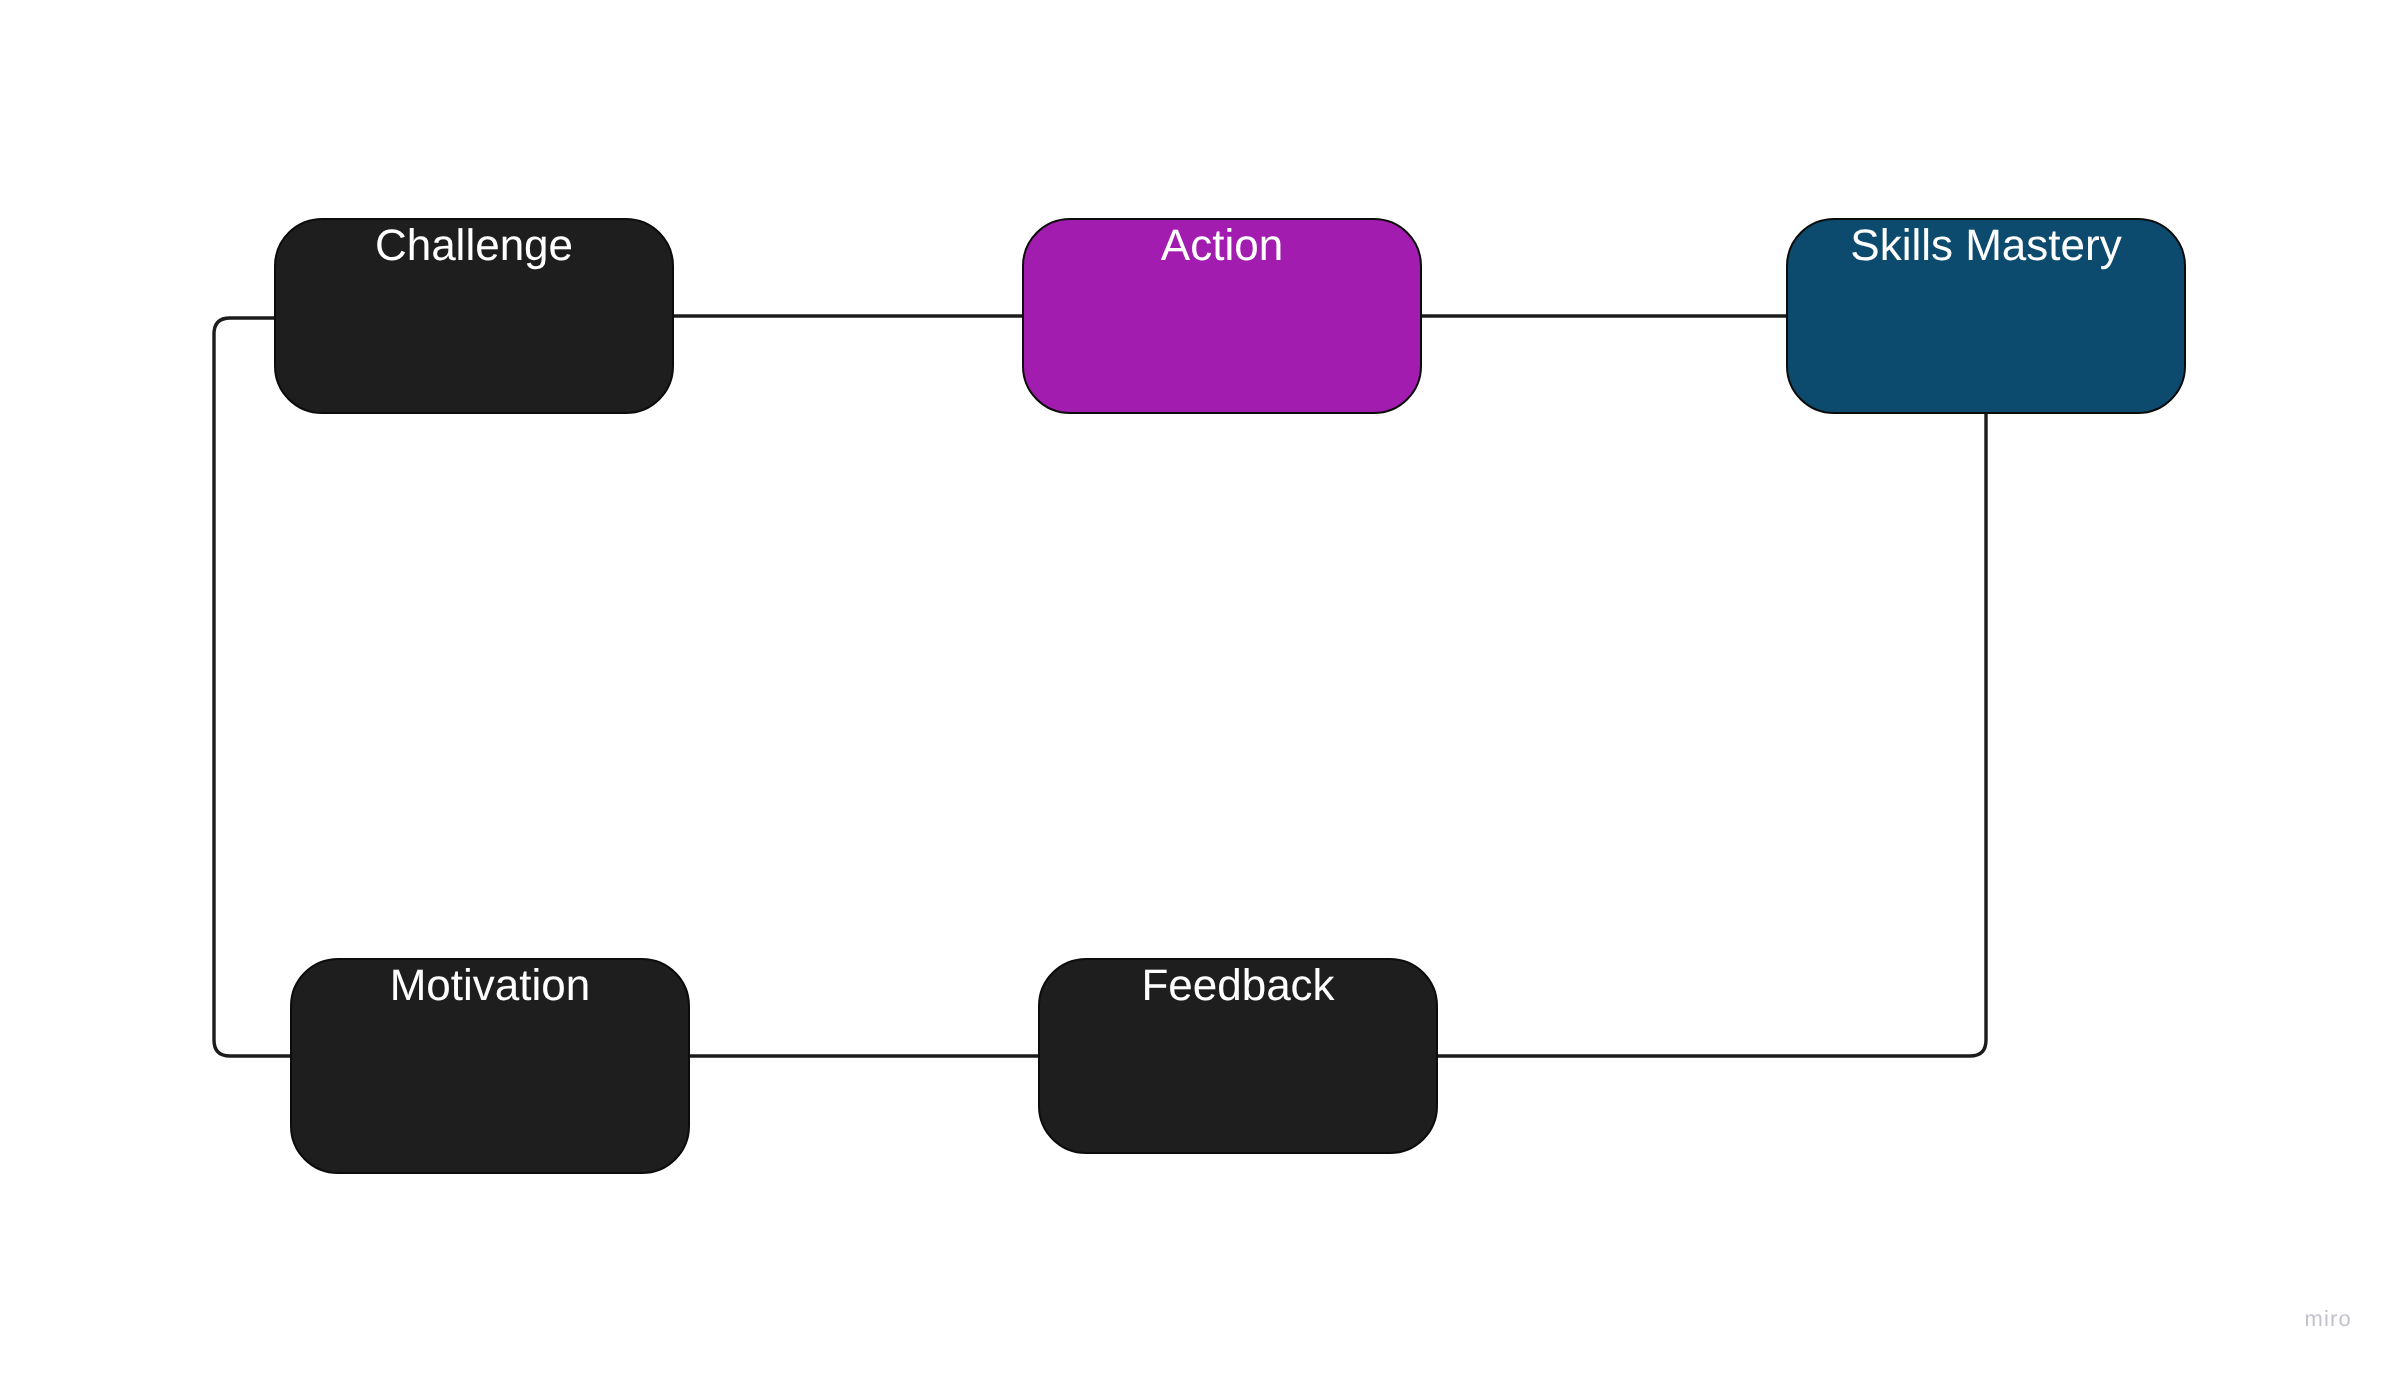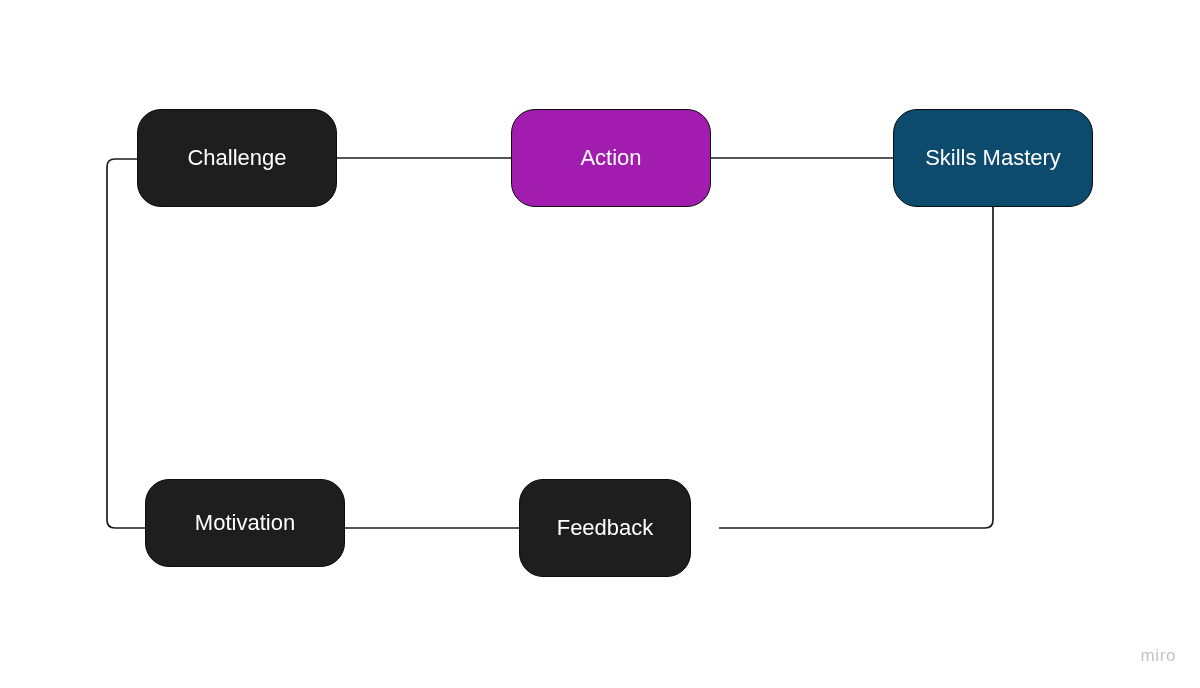--- a/index.html
+++ b/index.html
@@ -14,33 +14,32 @@
   .connector-layer {
     position: absolute;
     left: 0; top: 0;
     width: 1200px; height: 688px;
   }
   .connector-layer path { fill: none; stroke-width: 1.7; }
   .node-layer { position: absolute; left: 0; top: 0; width: 100%; height: 100%; }
   .node {
     position: absolute;
     display: flex;
-    align-items: center;
     justify-content: center;
     text-align: center;
     border: 1px solid;
     font-size: 22px;
     line-height: 1.2;
     cursor: default;
   }
   .watermark {
     position: absolute;
     right: 24px;
     bottom: 22px;
-    font-size: 17px;
+    font-size: 11px;
     letter-spacing: 0.6px;
     user-select: none;
   }
 </style>
 </head>
 <body>
 
 <div class="canvas" id="canvas" style="background: rgb(255, 255, 255);">
 
   <svg class="connector-layer" id="connector-layer" width="1200" height="688" viewBox="0 0 1200 688">
@@ -61,22 +60,22 @@
 
   <div class="node" style="left: 137px; top: 109px; width: 200px; height: 98px; background: rgb(30, 30, 30); border-color: rgb(12, 12, 12); border-radius: 24px; color: rgb(255, 255, 255);">
         <span>Challenge</span>
       </div>
       <div class="node" style="left: 511px; top: 109px; width: 200px; height: 98px; background: #a21caf; border-color: rgb(12, 12, 12); border-radius: 24px; color: rgb(255, 255, 255);">
         <span>Action</span>
       </div>
       <div class="node" style="left: 893px; top: 109px; width: 200px; height: 98px; background: #0c4a6e; border-color: rgb(12, 12, 12); border-radius: 24px; color: rgb(255, 255, 255);">
         <span>Skills Mastery</span>
       </div>
-      <div class="node" style="left: 145px; top: 479px; width: 200px; height: 88px; background: rgb(30, 30, 30); border-color: rgb(12, 12, 12); border-radius: 24px; color: rgb(255, 255, 255);">
+      <div class="node" style="left: 145px; top: 479px; width: 200px; height: 108px; background: rgb(30, 30, 30); border-color: rgb(12, 12, 12); border-radius: 24px; color: rgb(255, 255, 255);">
         <span>Motivation</span>
       </div>
-      <div class="node" style="left: 519px; top: 479px; width: 172px; height: 98px; background: rgb(30, 30, 30); border-color: rgb(12, 12, 12); border-radius: 24px; color: rgb(255, 255, 255);">
+      <div class="node" style="left: 519px; top: 479px; width: 200px; height: 98px; background: rgb(30, 30, 30); border-color: rgb(12, 12, 12); border-radius: 24px; color: rgb(255, 255, 255);">
         <span>Feedback</span>
       </div>
     </div>
 
   <div class="watermark" style="color: rgb(194, 193, 206);">miro</div>
 </div>
 
 </body></html>

